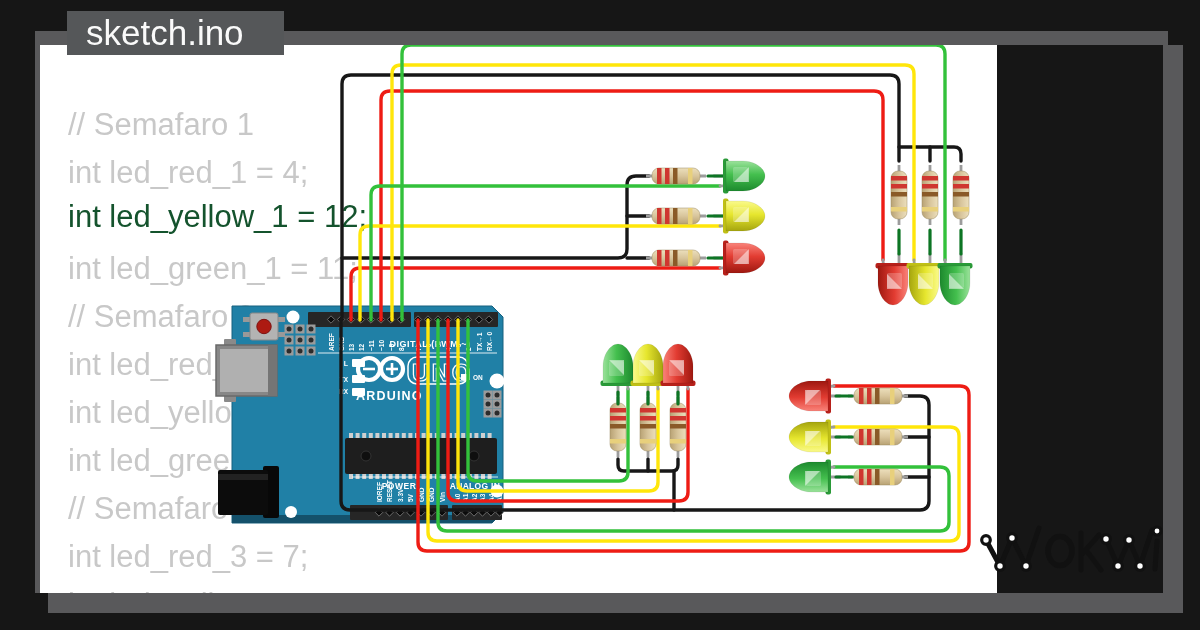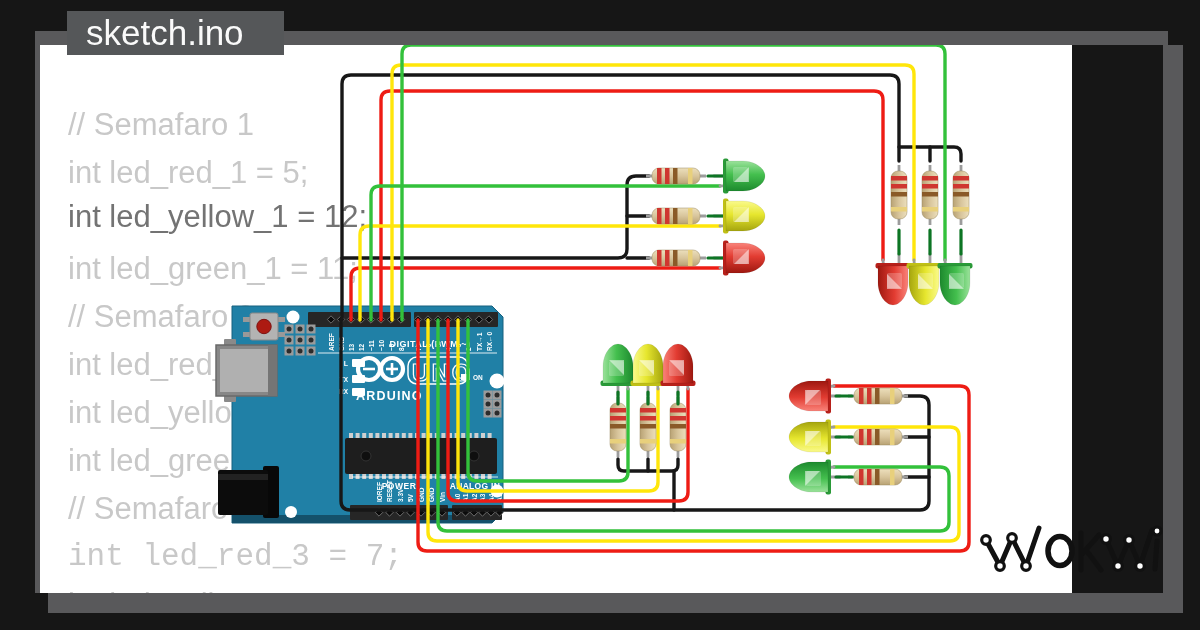--- a/index.html
+++ b/index.html
@@ -1,46 +1,46 @@
 <!DOCTYPE html>
 <html><head>
 <meta charset="utf-8">
 <style>
   html,body{margin:0;padding:0;background:#161616;}
   .stage{position:relative;width:1200px;height:630px;background:#161616;overflow:hidden;
          font-family:"Liberation Sans",sans-serif;}
-  .canvas{position:absolute;left:40px;top:45px;width:1032px;height:548px;background:#ffffff;overflow:hidden;}
+  .canvas{position:absolute;left:40px;top:45px;width:957px;height:548px;background:#ffffff;overflow:hidden;}
   .code-layer{position:absolute;left:0;top:0;width:100%;height:100%;}
   .code-line{position:absolute;left:28px;white-space:pre;font-size:31px;line-height:38px;color:#c8c8c8;}
   .overlay{position:absolute;left:0;top:0;width:1200px;height:630px;pointer-events:none;}
   .f-top{position:absolute;left:35px;top:31px;width:1133px;height:14px;background:#59595b;}
   .f-left{position:absolute;left:35px;top:31px;width:5px;height:562px;background:#59595b;}
   .f-right{position:absolute;left:1163px;top:45px;width:20px;height:568px;background:#59595b;}
   .f-bottom{position:absolute;left:48px;top:593px;width:1135px;height:20px;background:#59595b;}
   .tab{position:absolute;left:67px;top:11px;width:217px;height:44px;background:#555759;color:#fafafa;
        display:flex;align-items:center;padding-left:19px;box-sizing:border-box;font-size:35px;}
   svg{font-family:"Liberation Sans",sans-serif;}
 </style>
 </head>
 <body>
 
 <div class="stage">
 
   <div class="canvas">
     <div class="code-layer" id="code-layer">
         <div class="code-line" style="top: 61px; color: rgb(200, 200, 200);">// Semafaro 1</div>
-        <div class="code-line" style="top: 109px; color: rgb(200, 200, 200);">int led_red_1 = 5;</div>
-        <div class="code-line" style="top: 153px; color: #737373;">int led_yellow_1 = 12;</div>
+        <div class="code-line" style="top: 109px; color: rgb(200, 200, 200);">int led_red_1 = 4;</div>
+        <div class="code-line" style="top: 153px; color: #14532d;">int led_yellow_1 = 12;</div>
         <div class="code-line" style="top: 205px; color: rgb(200, 200, 200);">int led_green_1 = 11;</div>
         <div class="code-line" style="top: 253px; color: rgb(200, 200, 200);">// Semafaro 2</div>
         <div class="code-line" style="top: 301px; color: rgb(200, 200, 200);">int led_red_2 = 10;</div>
         <div class="code-line" style="top: 349px; color: rgb(200, 200, 200);">int led_yellow_2 = 9;</div>
         <div class="code-line" style="top: 397px; color: rgb(200, 200, 200);">int led_green_2 = 8;</div>
         <div class="code-line" style="top: 445px; color: rgb(200, 200, 200);">// Semafaro 3</div>
-        <div class="code-line" style="top: 493px; color: rgb(200, 200, 200); font-family: Liberation Mono, monospace;">int led_red_3 = 7;</div>
+        <div class="code-line" style="top: 493px; color: rgb(200, 200, 200);">int led_red_3 = 7;</div>
         <div class="code-line" style="top: 541px; color: rgb(200, 200, 200);">int led_yellow_3 = 6;</div>
       </div>
   </div>
 
   <svg class="overlay" viewBox="0 0 1200 630" xmlns="http://www.w3.org/2000/svg">
     <defs>
       <linearGradient id="resbody" x1="0" y1="0" x2="0" y2="1">
         <stop offset="0" stop-color="#ecdfbc"></stop>
           <stop offset="0.5" stop-color="#d8c59c"></stop>
           <stop offset="1" stop-color="#b8a274"></stop>

